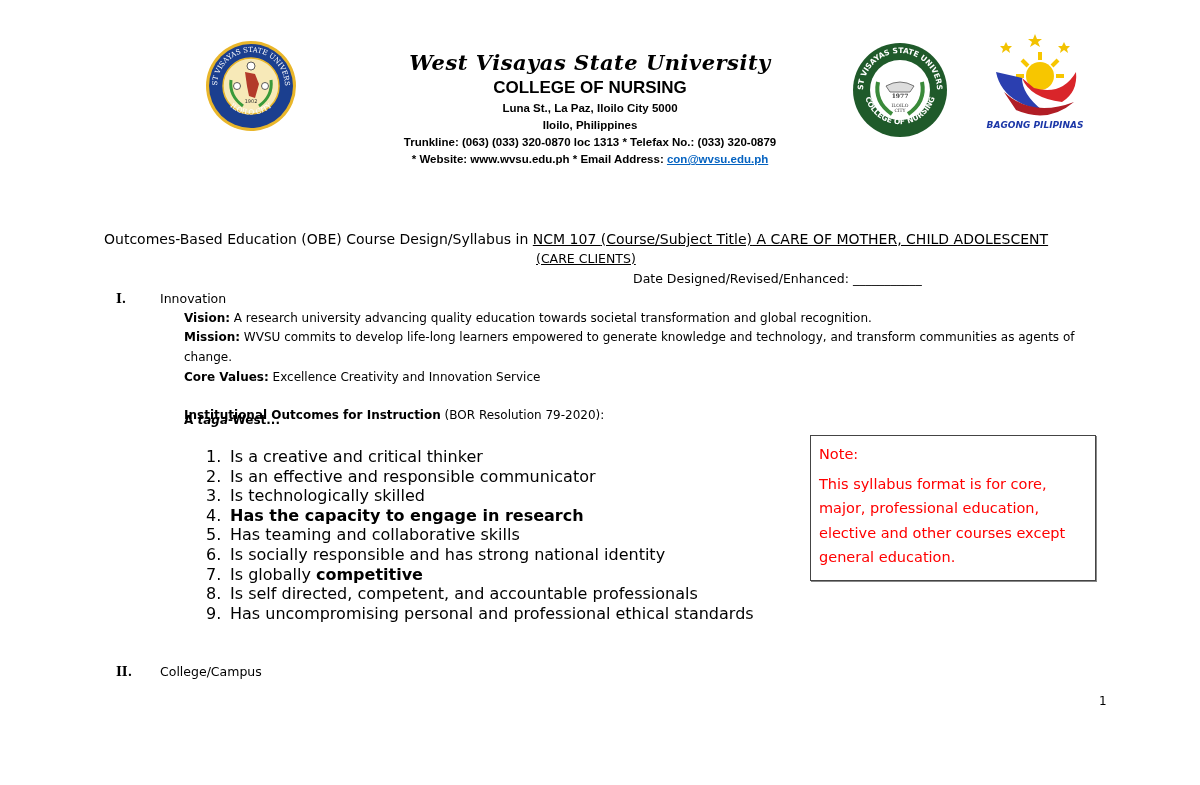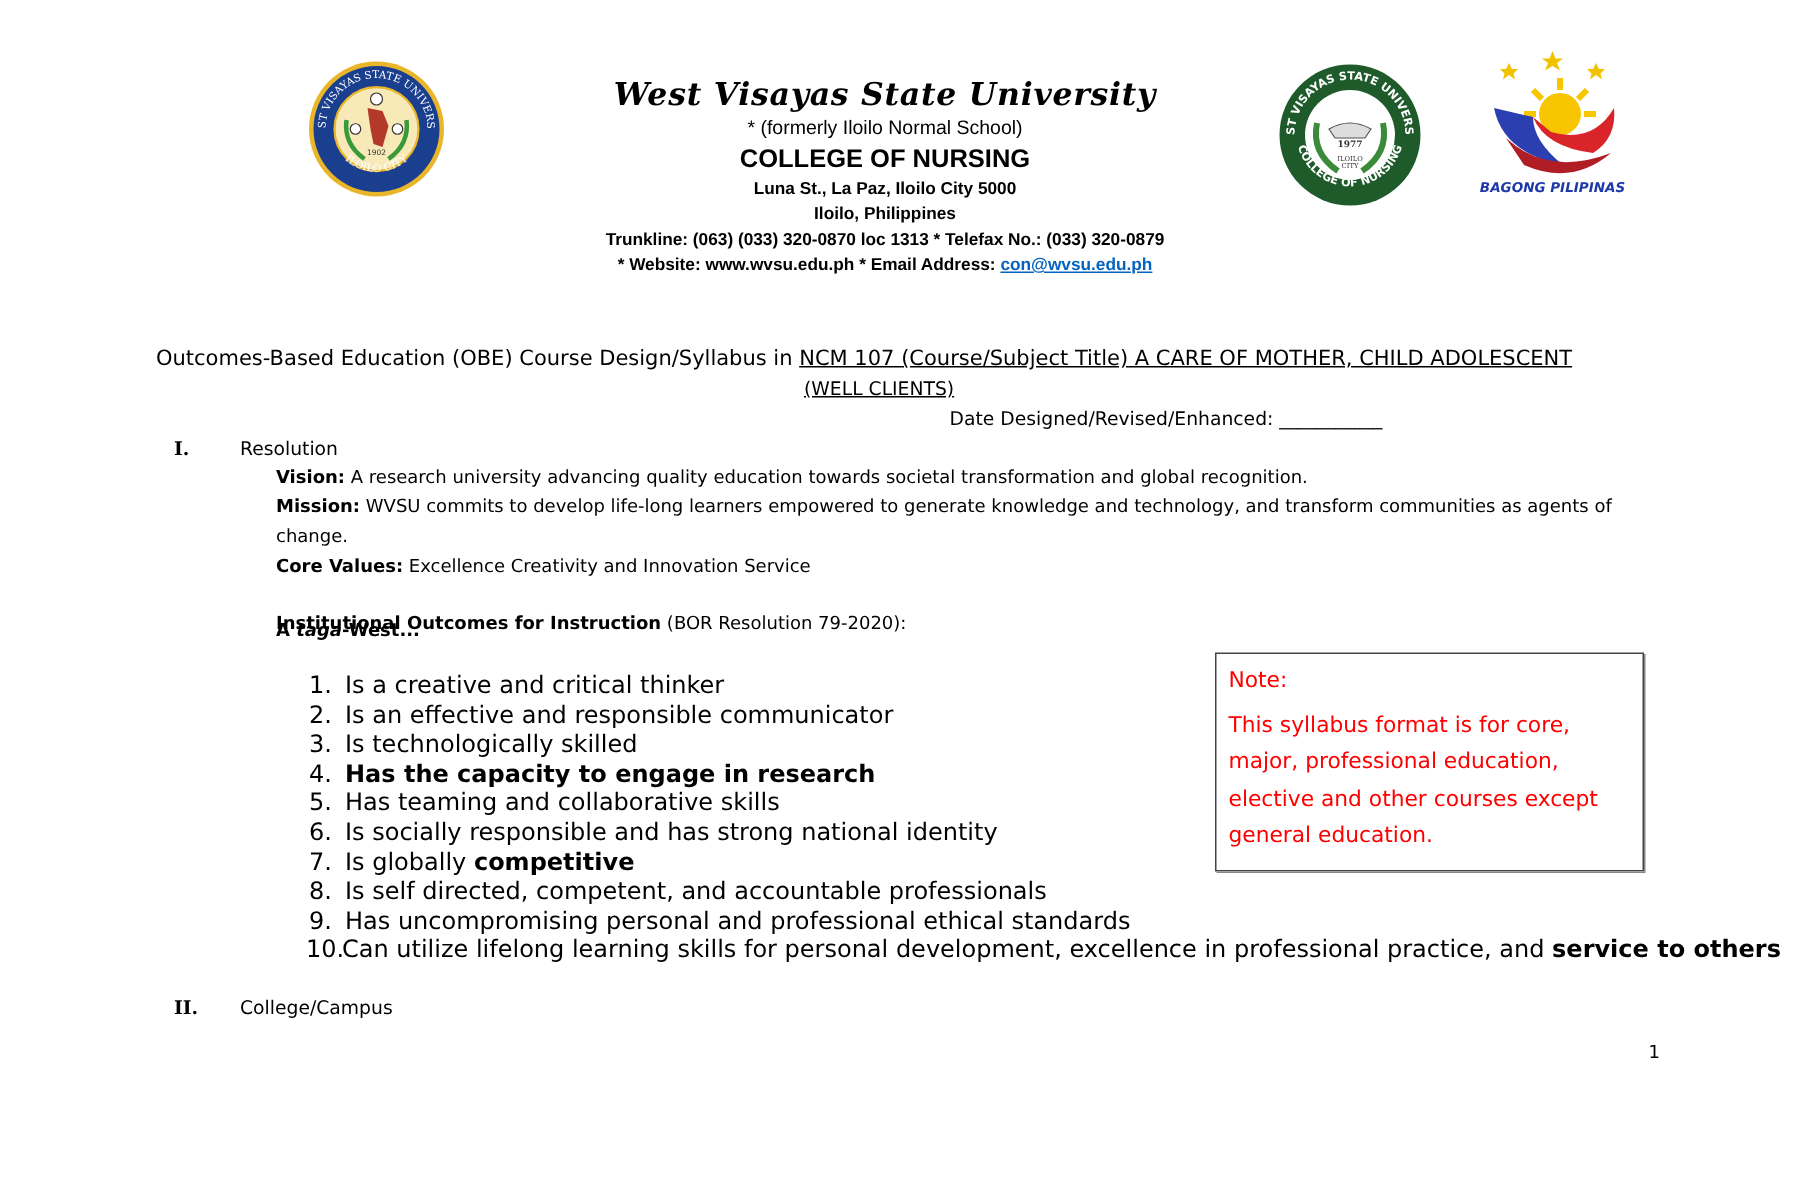--- a/index.html
+++ b/index.html
@@ -45,21 +45,20 @@
     <text x="46" y="63" font-size="5" text-anchor="middle" fill="#333" font-family="DejaVu Sans, sans-serif">1902</text>
     <path id="arcTop1" d="M12 46 A34 34 0 0 1 80 46" fill="none"></path>
     <text font-size="7" fill="#fff" font-family="DejaVu Serif, serif"><textPath href="#arcTop1" startOffset="50%" text-anchor="middle">WEST VISAYAS STATE UNIVERSITY</textPath></text>
     <path id="arcBot1" d="M18 58 A32 32 0 0 0 74 58" fill="none"></path>
     <text font-size="7" fill="#fff" font-family="DejaVu Serif, serif"><textPath href="#arcBot1" startOffset="50%" text-anchor="middle">ILOILO CITY</textPath></text>
   </svg>
 </div>
 
 <div class="hdr-center">
   <div class="uni-name">West Visayas State University</div>
-  <div class="formerly">* (formerly Iloilo Normal School)</div>
   <div class="college">COLLEGE OF NURSING</div>
   <div class="addr">Luna St., La Paz, Iloilo City 5000</div>
   <div class="addr">Iloilo, Philippines</div>
   <div class="addr">Trunkline: (063) (033) 320-0870 loc 1313 * Telefax No.: (033) 320-0879</div>
   <div class="addr"><span>* Website: www.wvsu.edu.ph * Email Address: </span><a>con@wvsu.edu.ph</a></div>
 </div>
 
 <div class="logo" style="left:852px;top:42px;width:96px;height:96px;">
   <svg width="96" height="96" viewBox="0 0 96 96">
     <circle cx="48" cy="48" r="47" fill="#1f5a2a"></circle>
@@ -93,49 +92,48 @@
     <path d="M14 40 Q20 70 60 78 Q40 62 40 46 Z" fill="#2b3fb0"></path>
     <path d="M40 46 Q48 66 80 70 Q96 60 94 40 Q80 64 52 56 Z" fill="#d9252a"></path>
     <path d="M22 60 Q50 86 92 70 Q66 92 34 78 Z" fill="#b01d25"></path>
     <text x="53" y="96" font-size="9" font-weight="bold" font-style="italic" text-anchor="middle" fill="#1d38a8" font-family="DejaVu Sans, sans-serif">BAGONG PILIPINAS</text>
   </svg>
 </div>
 
 <div class="title-line">
   <span>Outcomes-Based Education (OBE) Course Design/Syllabus in </span><span class="u"><span> NCM 107   </span> <span>(Course/Subject Title)</span><span> A CARE OF MOTHER, CHILD ADOLESCENT</span></span>
 </div>
-<div class="title-line2">(WELL CLIENTS)  </div>
+<div class="title-line2">(CARE CLIENTS)  </div>
 <div class="date-line">
   <span>Date Designed/Revised/Enhanced: </span><span>___________</span>
 </div>
 
 <div class="sec" style="top:291px;left:0;width:100%;">
   <span class="sec-num">I.</span>
-  <span class="sec-title">Resolution</span>
+  <span class="sec-title">Innovation</span>
 </div>
 
 <div class="body-txt" style="top:311px;"><b>Vision:</b><span> A research university advancing quality education towards societal transformation and global recognition.</span></div>
 <div class="body-txt" style="top:330px;"><b>Mission:</b><span> WVSU commits to develop life-long learners empowered to generate knowledge and technology, and transform communities as agents of</span></div>
 <div class="body-txt" style="top:350px;">change.</div>
 <div class="body-txt" style="top:370px;"><b>Core Values:</b><span> Excellence Creativity and Innovation Service</span></div>
 
 <div class="body-txt" style="top:408px;"><b>Institutional Outcomes for Instruction</b><span> (BOR Resolution 79-2020):</span></div>
 <div class="body-txt" style="top:413px;font-weight:bold;"><span>A </span><i>taga</i><span>-West...</span></div>
 
 <ol class="list">
   <li><span class="n">1.</span><span>Is a creative and critical thinker</span><b></b></li>
   <li><span class="n">2.</span><span>Is an effective and responsible communicator</span><b></b></li>
   <li><span class="n">3.</span><span>Is technologically skilled</span><b></b></li>
   <li><span class="n">4.</span><span></span><b>Has the capacity to engage in research</b></li>
   <li><span class="n">5.</span><span>Has teaming and collaborative skills</span><b></b></li>
   <li><span class="n">6.</span><span>Is socially responsible and has strong national identity</span><b></b></li>
   <li><span class="n">7.</span><span>Is globally </span><b>competitive</b></li>
   <li><span class="n">8.</span><span>Is self directed, competent, and accountable professionals</span><b></b></li>
   <li><span class="n">9.</span><span>Has uncompromising personal and professional ethical standards</span><b></b></li>
-  <li style="margin-left:-2px;"><span class="n">10.</span><span>Can utilize lifelong learning skills for personal development, excellence in professional practice, and </span><b>service to others</b></li>
 </ol>
 
 <div class="note">
   <div class="nt">Note:</div>
   <div>This syllabus format is for core, major, professional education, elective and other courses except general education.</div>
 </div>
 
 <div class="sec" style="top:664px;left:0;width:100%;">
   <span class="sec-num">II.</span>
   <span class="sec-title">College/Campus</span>

